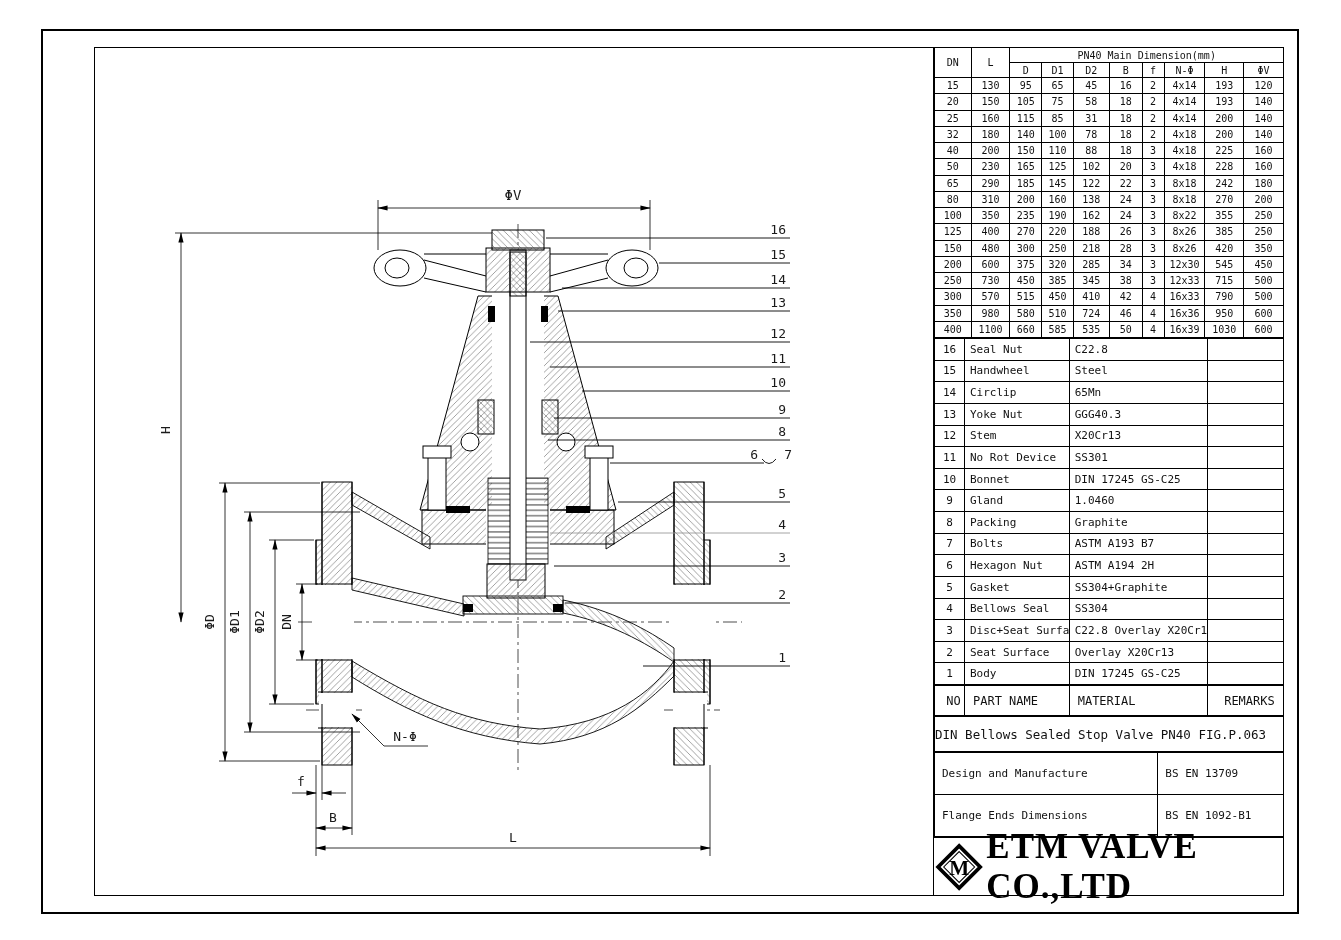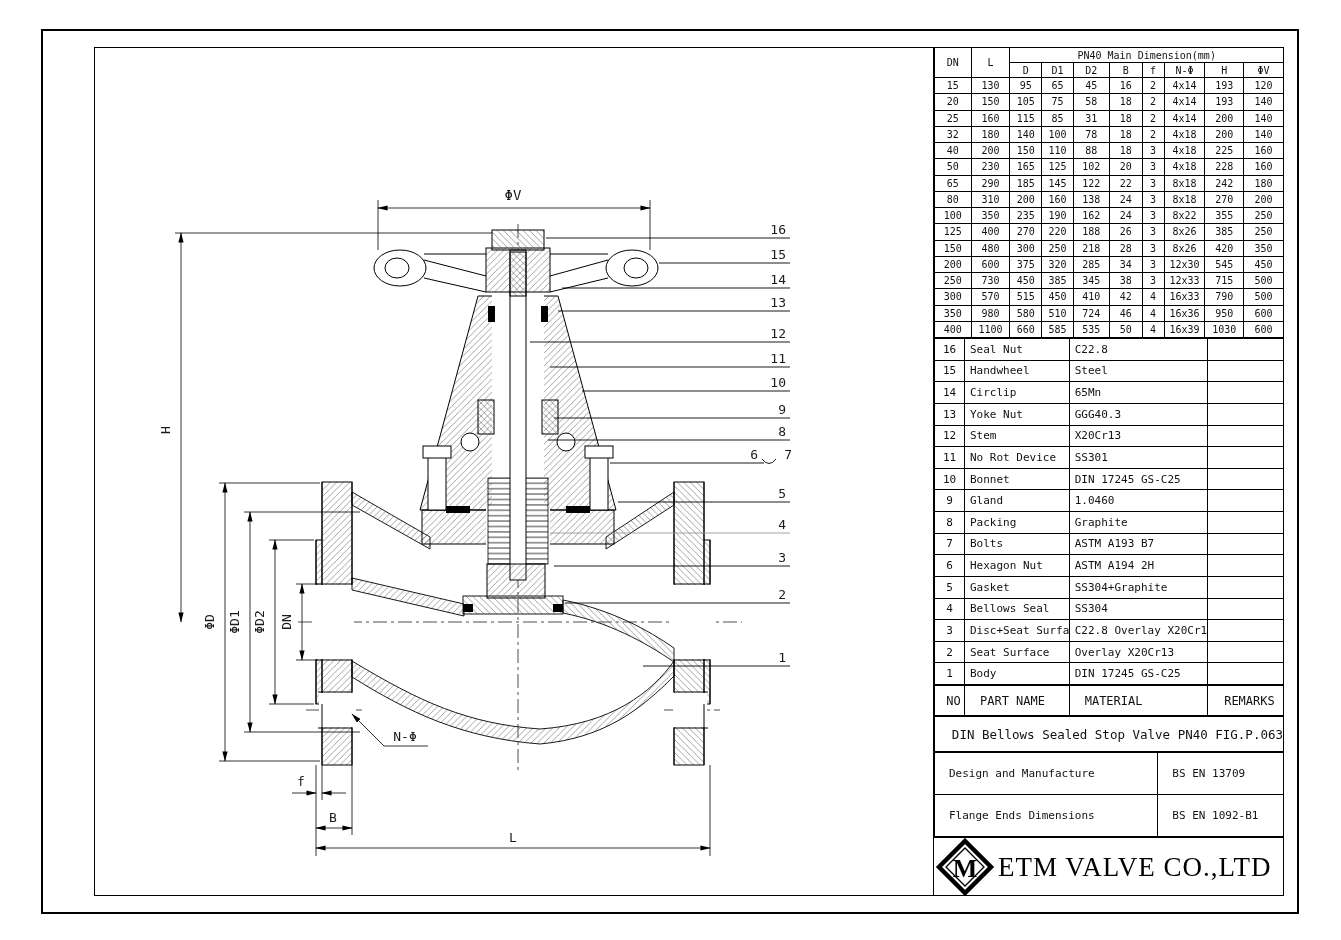--- a/index.html
+++ b/index.html
@@ -15,29 +15,29 @@
   table{border-collapse:collapse;width:100%;table-layout:fixed}
   td,th{border:1px solid #000;padding:0;font-weight:normal;overflow:hidden;
        white-space:nowrap;font-family:"DejaVu Sans Mono",monospace}
   .dim-table{height:291px;font-size:10px}
   .dim-table th{font-size:10px}
   .dim-table td{text-align:center}
   .parts-table{height:347px;font-size:11px}
   .parts-table td{padding-left:5px}
   .parts-table td.c{text-align:center;padding-left:0}
   .head-table{height:31px;font-size:12px}
-  .head-table td{padding-left:15px}
+  .head-table td{padding-left:8px}
   .head-table td.c{text-align:center;padding-left:8px}
   .title-table{height:36px;font-size:12.5px}
-  .title-table td{text-align:right}
+  .title-table td{text-align:left}
   .std-table{height:85px;font-size:11px}
-  .std-table td{padding-left:14px}
+  .std-table td{padding-left:7px}
   .logo{height:59px;border-top:1px solid #000;display:flex;align-items:center;box-sizing:border-box}
-  .logo-text{font-family:"Liberation Serif","DejaVu Serif",serif;font-weight:400;
-       font-size:27px;letter-spacing:1px;color:#000;margin-left:2px}
+  .logo-text{font-family:"Liberation Serif","DejaVu Serif",serif;font-weight:700;
+       font-size:35px;letter-spacing:1px;color:#000;margin-left:2px}
   svg text{font-family:"DejaVu Sans Mono",monospace;fill:#1a1a1a}
 </style>
 </head>
 <body>
 
 <div class="frame-outer"></div>
 <div class="frame-inner"></div>
 
 <svg class="drawing" width="839" height="849" viewBox="94 47 839 849">
   <defs>

